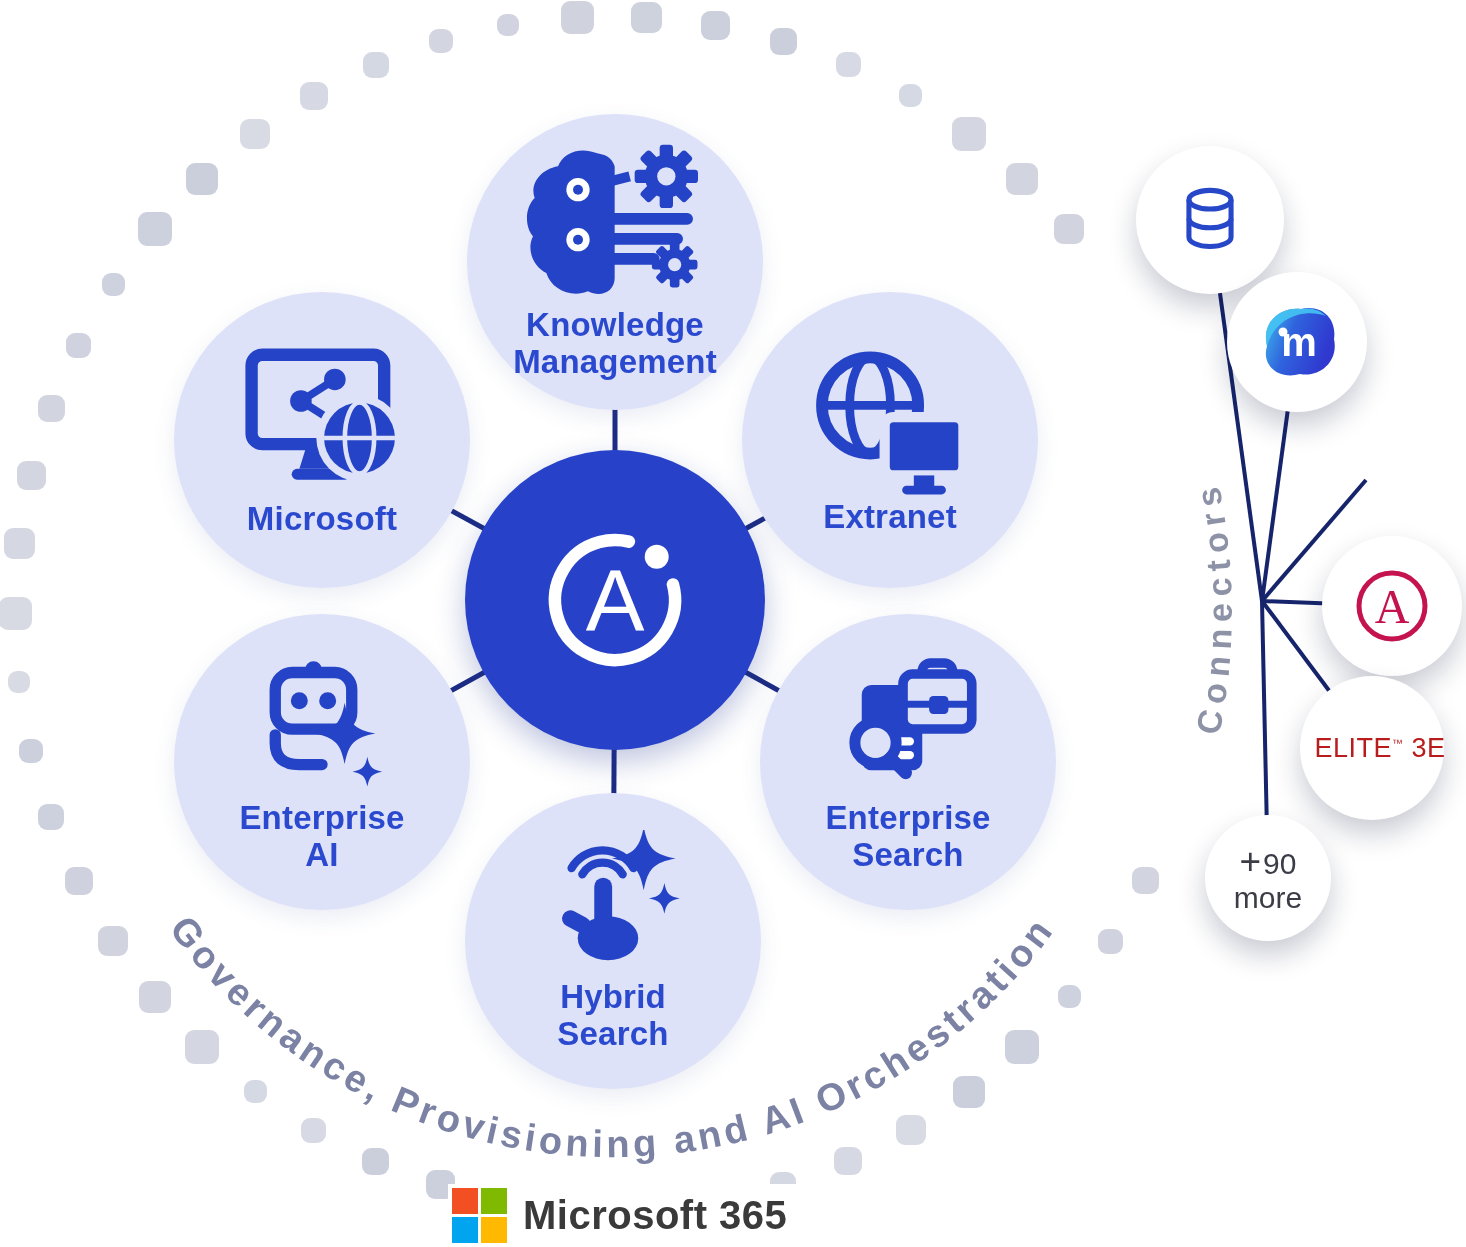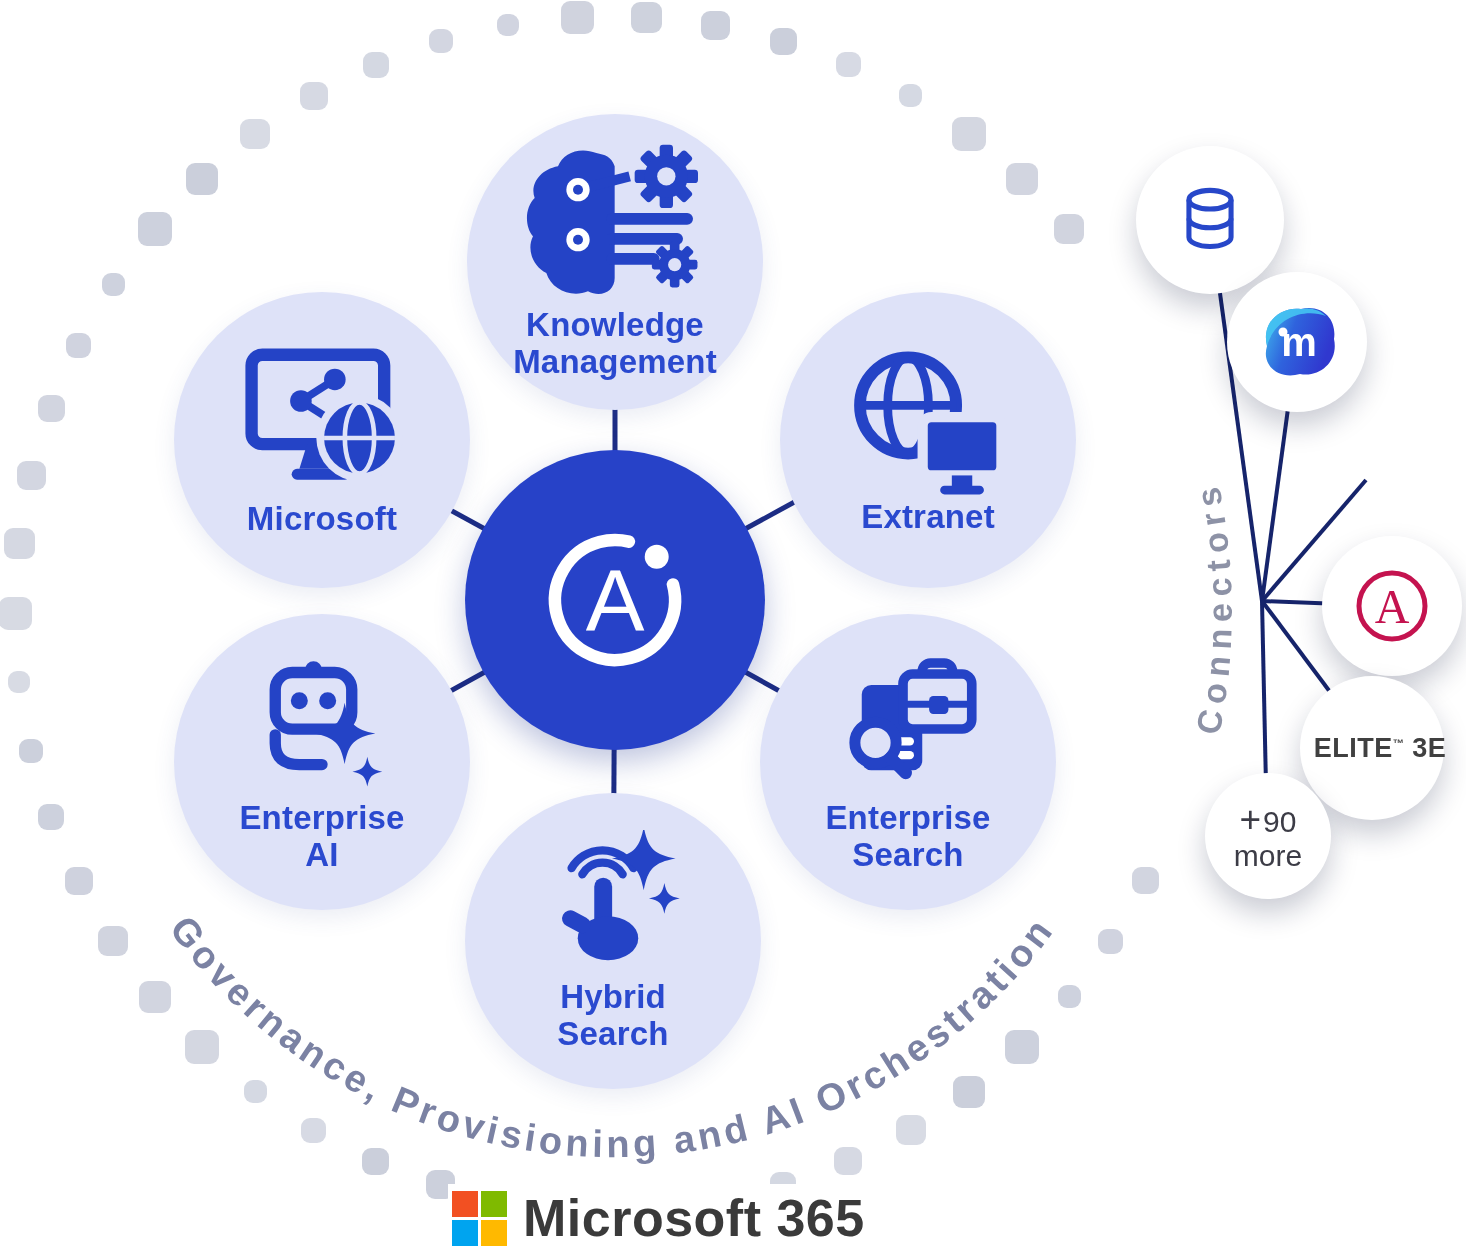--- a/index.html
+++ b/index.html
@@ -18,31 +18,31 @@
   .conn{position:absolute;z-index:3;border-radius:50%;background:#ffffff;
         box-shadow:0 14px 28px rgba(15,25,60,.22);
         display:flex;flex-direction:column;align-items:center;justify-content:center;text-align:center;}
   .gov-text{font-size:38px;font-weight:600;letter-spacing:4px;fill:#7b82a3;}
   .connectors-text{font-size:34px;font-weight:600;letter-spacing:7px;fill:#8d92a6;}
   .nd-big{font-weight:700;font-size:54px;line-height:.9;letter-spacing:-3px;}
   .nd-n{color:#25305e;} .nd-d{color:#8cbade;}
   .nd-small{font-size:13px;letter-spacing:0;margin-top:2px;}
   .nd-net{color:#25305e;font-weight:700;} .nd-docs{color:#85b4dc;font-weight:400;}
   .nd-tm{color:#85b4dc;font-size:8px;vertical-align:super;}
-  .elite{color:#404040;font-weight:700;font-size:27px;letter-spacing:.5px;white-space:nowrap;margin-left:16px;}
+  .elite{color:#b91c1c;font-weight:400;font-size:27px;letter-spacing:.5px;white-space:nowrap;margin-left:16px;}
   .elite-tm{font-size:11px;vertical-align:super;}
   .more{color:#3c3c46;font-size:30px;font-weight:400;line-height:1.08;}
   .more-plus{font-size:37px;font-weight:300;margin-right:2px;}
   .footer{position:absolute;left:448px;top:1184px;z-index:4;display:flex;align-items:center;gap:16px;
           background:#ffffff;padding:4px 12px 6px 4px;}
   .ms-grid{display:grid;grid-template-columns:26px 26px;grid-template-rows:26px 26px;gap:3px;}
   .ms-sq{width:26px;height:26px;}
   .ms-red{background:#f25022;} .ms-green{background:#7fba00;}
   .ms-blue{background:#00a4ef;} .ms-yellow{background:#ffb900;}
-  .ms-text{color:#3a3a3a;font-weight:700;font-size:52px;letter-spacing:.5px;white-space:nowrap;}
+  .ms-text{color:#3a3a3a;font-weight:700;font-size:40px;letter-spacing:.5px;white-space:nowrap;}
 </style>
 </head>
 <body>
 
 <div class="stage">
 
   <div class="dotlayer" id="dot-ring">
       <span class="dot" style="height: 27px; width: 27px; left: 1132px; top: 867.433px; opacity: 0.84;"></span>
       <span class="dot" style="height: 25px; width: 25px; left: 1098.29px; top: 928.557px; opacity: 0.87;"></span>
       <span class="dot" style="height: 23px; width: 23px; left: 1057.83px; top: 985.244px; opacity: 0.9;"></span>
@@ -185,21 +185,21 @@
       <path d="M50,66 l14,0 5,16 -24,0 z" fill="#2443c6"></path>
       <rect x="40" y="82" width="38" height="7" rx="3.5" fill="#2443c6"></rect>
       <circle cx="84" cy="62" r="28" fill="#dee2f8"></circle>
       <circle cx="84" cy="62" r="23" fill="#2443c6"></circle>
       <ellipse cx="84" cy="62" rx="9.5" ry="23" fill="none" stroke="#dee2f8" stroke-width="3"></ellipse>
       <line x1="61" y1="62" x2="107" y2="62" stroke="#dee2f8" stroke-width="3"></line>
     </svg>
     <div class="sat-label">Microsoft</div>
   </div>
 
-  <div class="sat" style="left:780px;top:292px;width:296px;height:296px;">
+  <div class="sat" style="left:742px;top:292px;width:296px;height:296px;">
     <svg width="175" height="150" viewBox="0 0 120 100">
       <circle cx="46" cy="40" r="33" fill="none" stroke="#2443c6" stroke-width="8"></circle>
       <ellipse cx="46" cy="40" rx="14" ry="33" fill="none" stroke="#2443c6" stroke-width="6"></ellipse>
       <line x1="13" y1="40" x2="79" y2="40" stroke="#2443c6" stroke-width="6"></line>
       <rect x="56" y="48" width="54" height="40" rx="6" fill="#2443c6" stroke="#dee2f8" stroke-width="7"></rect>
       <rect x="76" y="88" width="14" height="8" fill="#2443c6"></rect>
       <rect x="68" y="95" width="30" height="6" rx="3" fill="#2443c6"></rect>
     </svg>
     <div class="sat-label">Extranet</div>
   </div>
@@ -285,21 +285,21 @@
     <svg width="92" height="92" viewBox="0 0 92 92">
       <circle cx="46" cy="46" r="33" fill="none" stroke="#c4134f" stroke-width="5"></circle>
       <text x="46" y="63" text-anchor="middle" font-size="48" font-weight="400" fill="#c4134f" font-family="Liberation Serif, serif">A</text>
     </svg>
   </div>
 
   <div class="conn" style="left:1300px;top:676px;width:144px;height:144px;">
     <div class="elite"><span>ELITE</span><span class="elite-tm">™</span> <span>3E</span></div>
   </div>
 
-  <div class="conn" style="left:1205px;top:773px;width:126px;height:126px;text-align:center;">
+  <div class="conn" style="left:1205px;top:815px;width:126px;height:126px;text-align:center;">
     <div class="more">
       <div><span class="more-plus">+</span><span>90</span></div>
       <div>more</div>
     </div>
   </div>
 
   <div class="footer">
     <div class="ms-grid">
       <div class="ms-sq ms-red"></div>
       <div class="ms-sq ms-green"></div>

